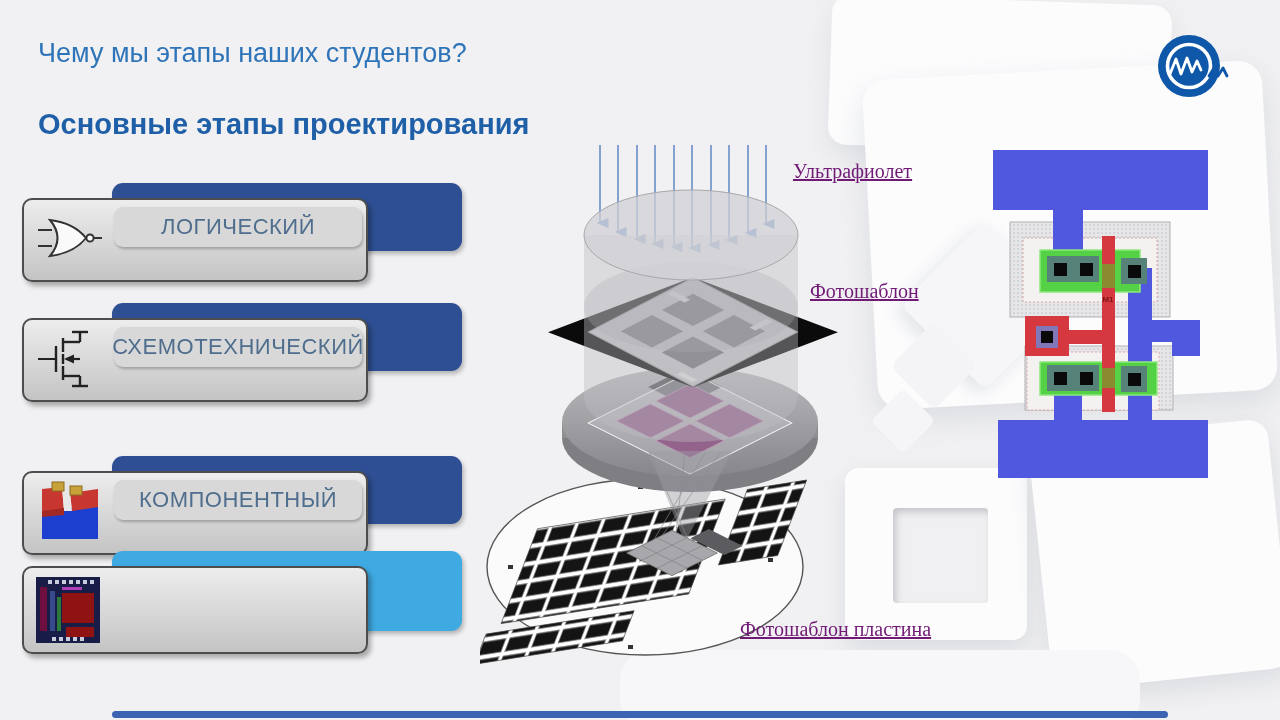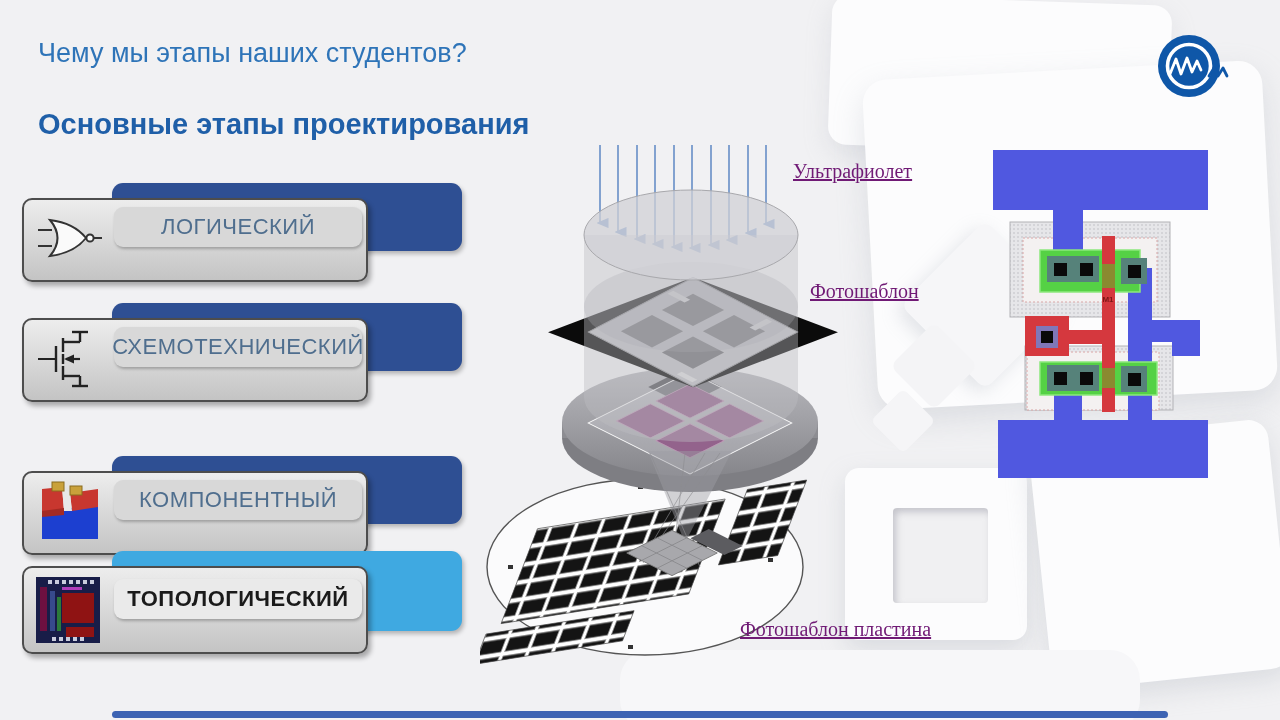--- a/index.html
+++ b/index.html
@@ -132,23 +132,20 @@
             <rect x="54" y="3" width="4" height="4"></rect>
           <rect x="16" y="60" width="4" height="4"></rect>
             <rect x="23" y="60" width="4" height="4"></rect>
             <rect x="30" y="60" width="4" height="4"></rect>
           <rect x="37" y="60" width="4" height="4"></rect>
             <rect x="44" y="60" width="4" height="4"></rect>
         </g>
         <rect x="26" y="10" width="20" height="3" fill="#b03dbb"></rect>
       </svg>
     </div>
-    <div class="stage-pill">
-      <span class="stage-label">ТОПОЛОГИЧЕСКИЙ</span>
-    </div>
   </div>
 
   <svg id="litho" width="470" height="535" viewBox="0 0 470 535">
     <defs>
       <marker id="arr" viewBox="0 0 6 7" refX="3" refY="5" markerWidth="6" markerHeight="7" orient="auto-start-reverse">
         <path d="M0,0 L6,0 L3,7 z" fill="#6f94c9"></path>
       </marker>
       <pattern id="diePat" width="27" height="17" patternUnits="userSpaceOnUse">
         <rect width="27" height="17" fill="#ffffff"></rect>
         <rect x="1.5" y="1.5" width="23" height="12.5" fill="#141414" stroke="#8a8a8a" stroke-width="1"></rect>

